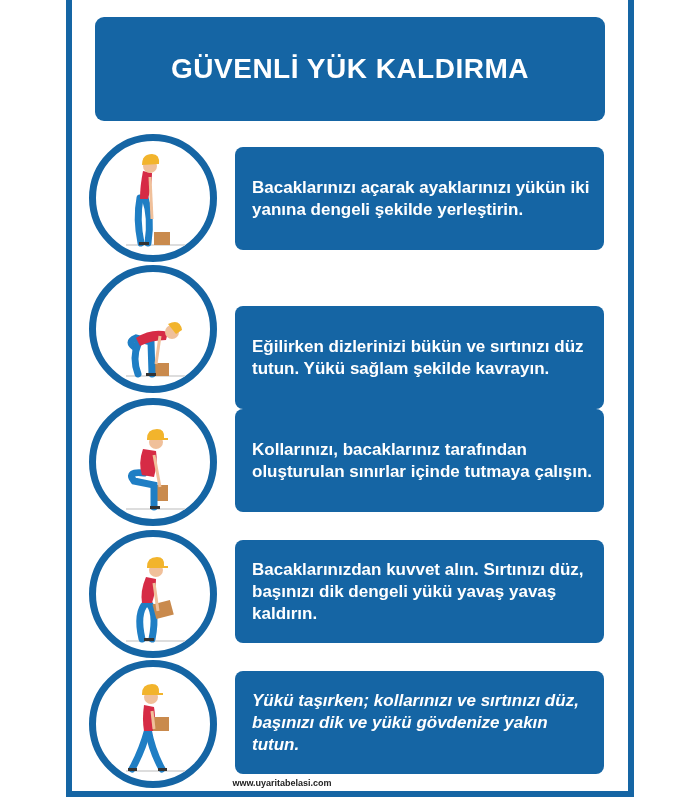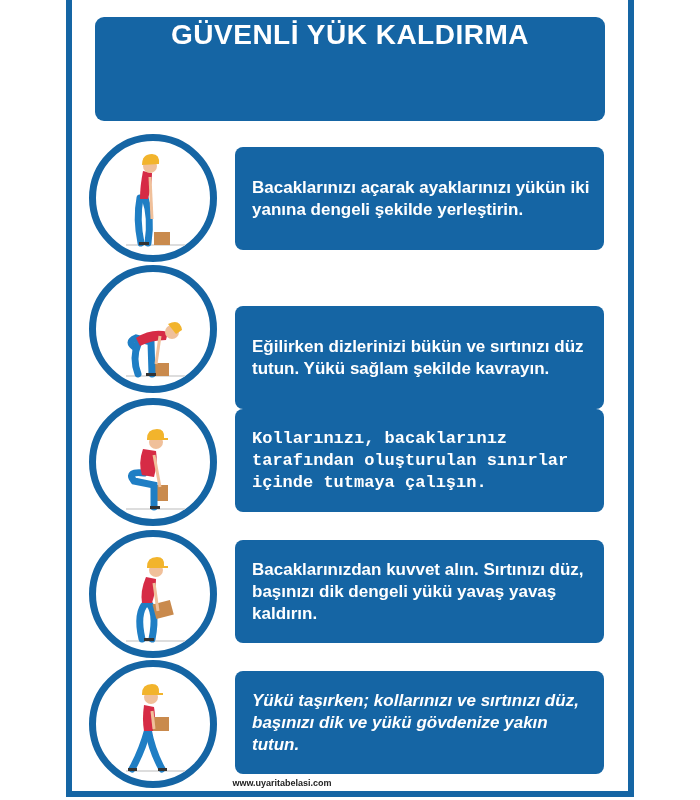--- a/index.html
+++ b/index.html
@@ -2,21 +2,21 @@
 <html><head>
 <meta charset="utf-8">
 <style>
   html, body { margin:0; padding:0; }
   body { width:700px; height:800px; background:#ffffff; position:relative; overflow:hidden;
          font-family:"Liberation Sans", sans-serif; }
   .frame { position:absolute; left:66px; top:-6px; width:556px; height:791px;
            border:6px solid #1565a4; background:#ffffff; }
   .title-box { position:absolute; left:95px; top:17px; width:510px; height:104px;
                background:#1565a4; border-radius:9px; color:#fff; text-align:center;
-               display:flex; flex-direction:row; justify-content:center; }
+               display:flex; flex-direction:column; justify-content:center; }
   .title-line { font-weight:bold; font-size:28px; line-height:36px; letter-spacing:0.5px; }
   .step-circle { position:absolute; left:89px; width:114px; height:114px;
                  border:7px solid #1565a4; border-radius:50%; background:#fff; overflow:hidden; }
   .step-circle svg { position:absolute; left:0; top:0; width:114px; height:114px; }
   .step-box { position:absolute; left:235px; width:369px; height:103px; background:#1565a4;
               border-radius:8px; color:#fff; box-sizing:border-box; padding:0 10px 0 17px;
               display:flex; align-items:center; }
   .step-text { font-weight:bold; font-size:17px; line-height:22px; }
   .footer { position:absolute; left:0; width:564px; top:778px; text-align:center;
             font-size:9px; font-weight:bold; color:#222; }
@@ -69,21 +69,21 @@
     <line x1="30" y1="104" x2="90" y2="104" stroke="#ddd" stroke-width="2"></line>
     <rect x="56" y="80" width="16" height="16" fill="#c98a4d"></rect>
     <path d="M48 68 Q30 66 38 76 L58 80 L58 102" stroke="#1f7ec4" stroke-width="7" fill="none" stroke-linecap="round"></path>
     <path d="M47 44 Q42 58 46 70 L58 72 Q62 58 60 46 Z" fill="#d62b45"></path>
     <line x1="58" y1="50" x2="64" y2="82" stroke="#f0c09a" stroke-width="3"></line>
     <circle cx="60" cy="37" r="7" fill="#f0c09a"></circle>
     <path d="M51 34 Q51 24 61 24 Q69 24 68 33 L72 33 L72 35 L51 35 Z" fill="#f2b42c"></path>
     <rect x="54" y="101" width="10" height="3" fill="#333"></rect>
   </svg>
 </div>
-<div class="step-box" style="top:409px;font-family:Liberation Mono, monospace;">
+<div class="step-box" style="top:409px;">
   <div class="step-text">Kollarınızı, bacaklarınız tarafından oluşturulan sınırlar içinde tutmaya çalışın.</div>
 </div>
 
 <div class="step-circle" style="top:530px;">
   <svg viewBox="0 0 114 114">
     <line x1="30" y1="104" x2="90" y2="104" stroke="#ddd" stroke-width="2"></line>
     <path d="M50 66 Q40 76 46 102" stroke="#1f7ec4" stroke-width="7" fill="none" stroke-linecap="round"></path>
     <path d="M50 64 Q62 72 56 102" stroke="#1f7ec4" stroke-width="7" fill="none" stroke-linecap="round"></path>
     <path d="M50 40 Q44 54 46 66 L56 66 Q60 54 60 42 Z" fill="#d62b45"></path>
     <rect x="58" y="65" width="18" height="15" fill="#c98a4d" transform="rotate(-15 67 72)"></rect>

